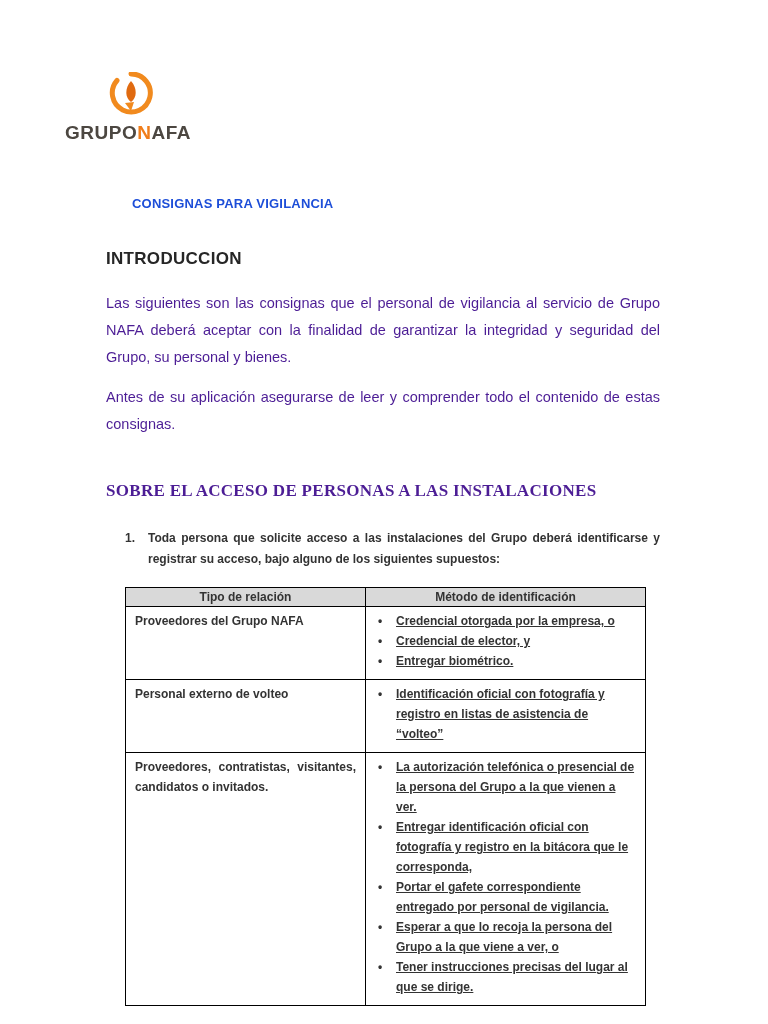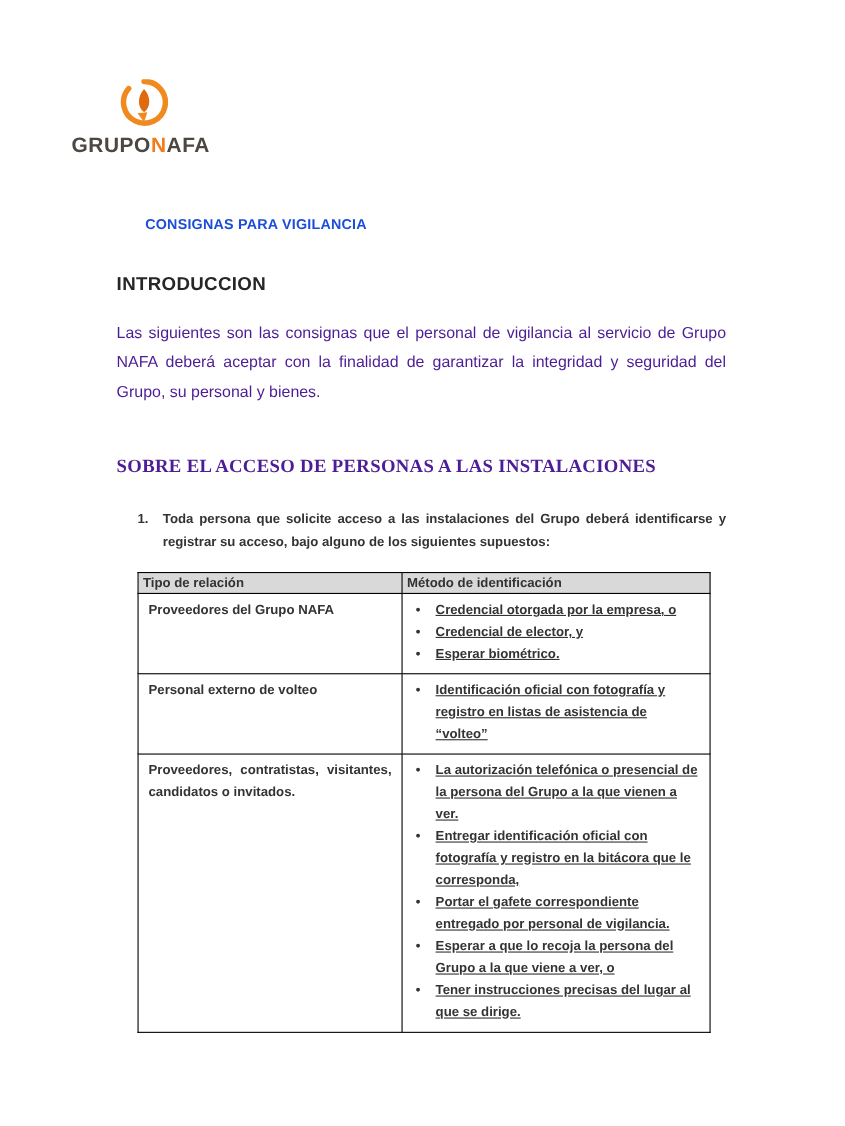--- a/index.html
+++ b/index.html
@@ -91,21 +91,21 @@
     color: #333333;
   }
   .id-table th, .id-table td {
     border: 1px solid #000000;
     vertical-align: top;
   }
   .id-table col.c-relation { width: 240px; }
   .id-table col.c-methods  { width: 280px; }
   .id-table th {
     background: #d9d9d9;
-    text-align: left;
+    text-align: center;
     font-size: 12px;
     padding: 1px 4px;
     line-height: 16px;
   }
   .id-table td {
     padding: 4px 9px 8px 9px;
     line-height: 20px;
   }
   .id-table td.relation-cell { text-align: justify; }
   .id-table ul {
@@ -139,20 +139,21 @@
       <path d="M16 31 L22 39 L25 30 Z" fill="#f18a1e"></path>
     </svg>
     <div class="logo-text"><span>GRUPO</span><span class="accent">N</span><span>AFA</span></div>
   </div>
 
   <div class="doc-title">CONSIGNAS PARA VIGILANCIA</div>
 
   <div class="intro-heading">INTRODUCCION</div>
 
   <p class="para">Las siguientes son las consignas que el personal de vigilancia al servicio de Grupo NAFA deberá aceptar con la finalidad de garantizar la integridad y seguridad del Grupo, su personal y bienes.</p>
+  <p class="para">Antes de su aplicación asegurarse de leer y comprender todo el contenido de estas consignas.</p>
 
   <div class="section-heading">SOBRE EL ACCESO DE PERSONAS A LAS INSTALACIONES</div>
 
   <div class="list-item">
     <span class="list-num">1.</span>
     <span class="list-text">Toda persona que solicite acceso a las instalaciones del Grupo deberá identificarse y registrar su acceso, bajo alguno de los siguientes supuestos:</span>
   </div>
 
   <table class="id-table">
     <colgroup>
@@ -165,21 +166,21 @@
         <th>Método de identificación</th>
       </tr>
     </thead>
     <tbody>
       <tr class="row-employee">
         <td class="relation-cell">Proveedores del Grupo NAFA</td>
         <td>
           <ul>
             <li>Credencial otorgada por la empresa, o</li>
             <li>Credencial de elector, y</li>
-            <li>Esperar biométrico.</li>
+            <li>Entregar biométrico.</li>
           </ul>
         </td>
       </tr>
       <tr class="row-external">
         <td class="relation-cell">Personal externo de volteo</td>
         <td>
           <ul>
             <li>Identificación oficial con fotografía y registro en listas de asistencia de “volteo”</li>
           </ul>
         </td>

